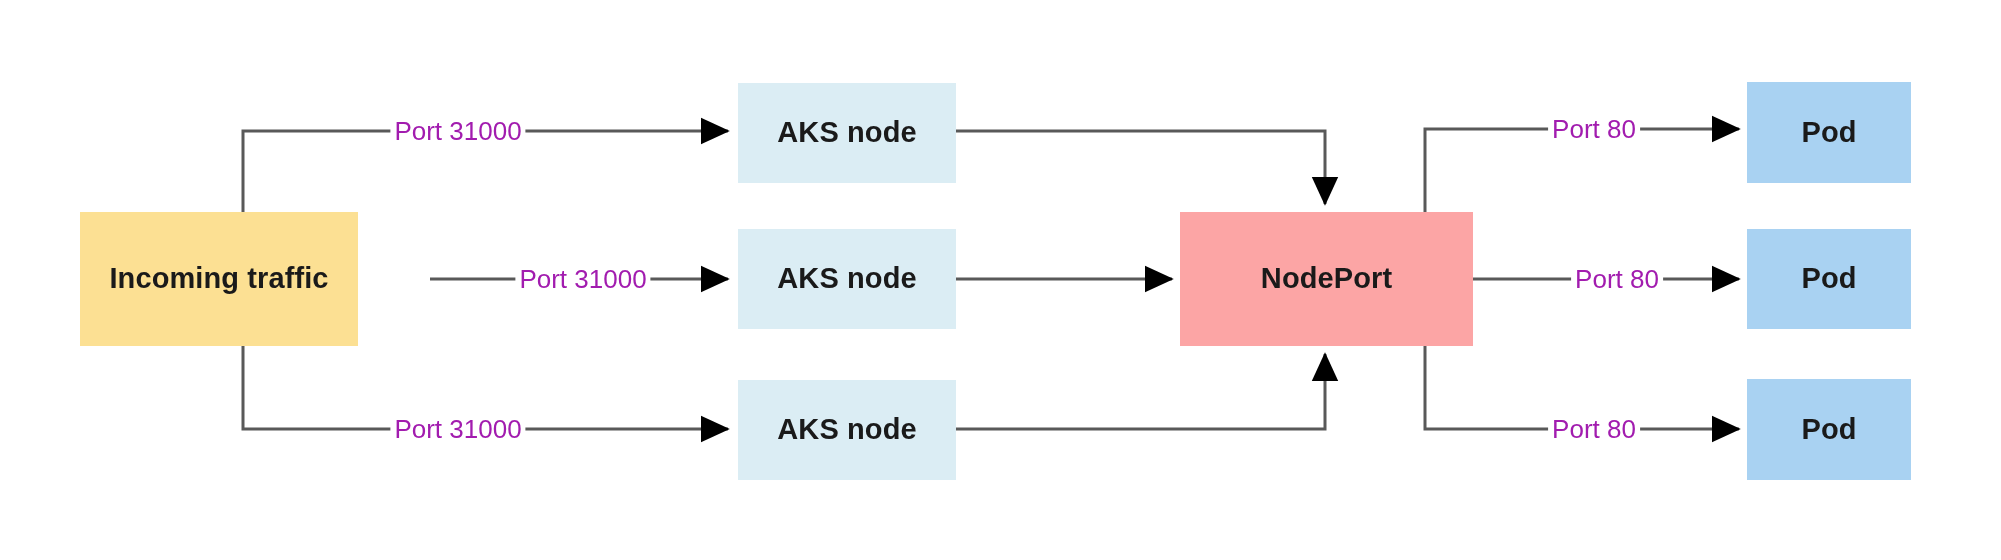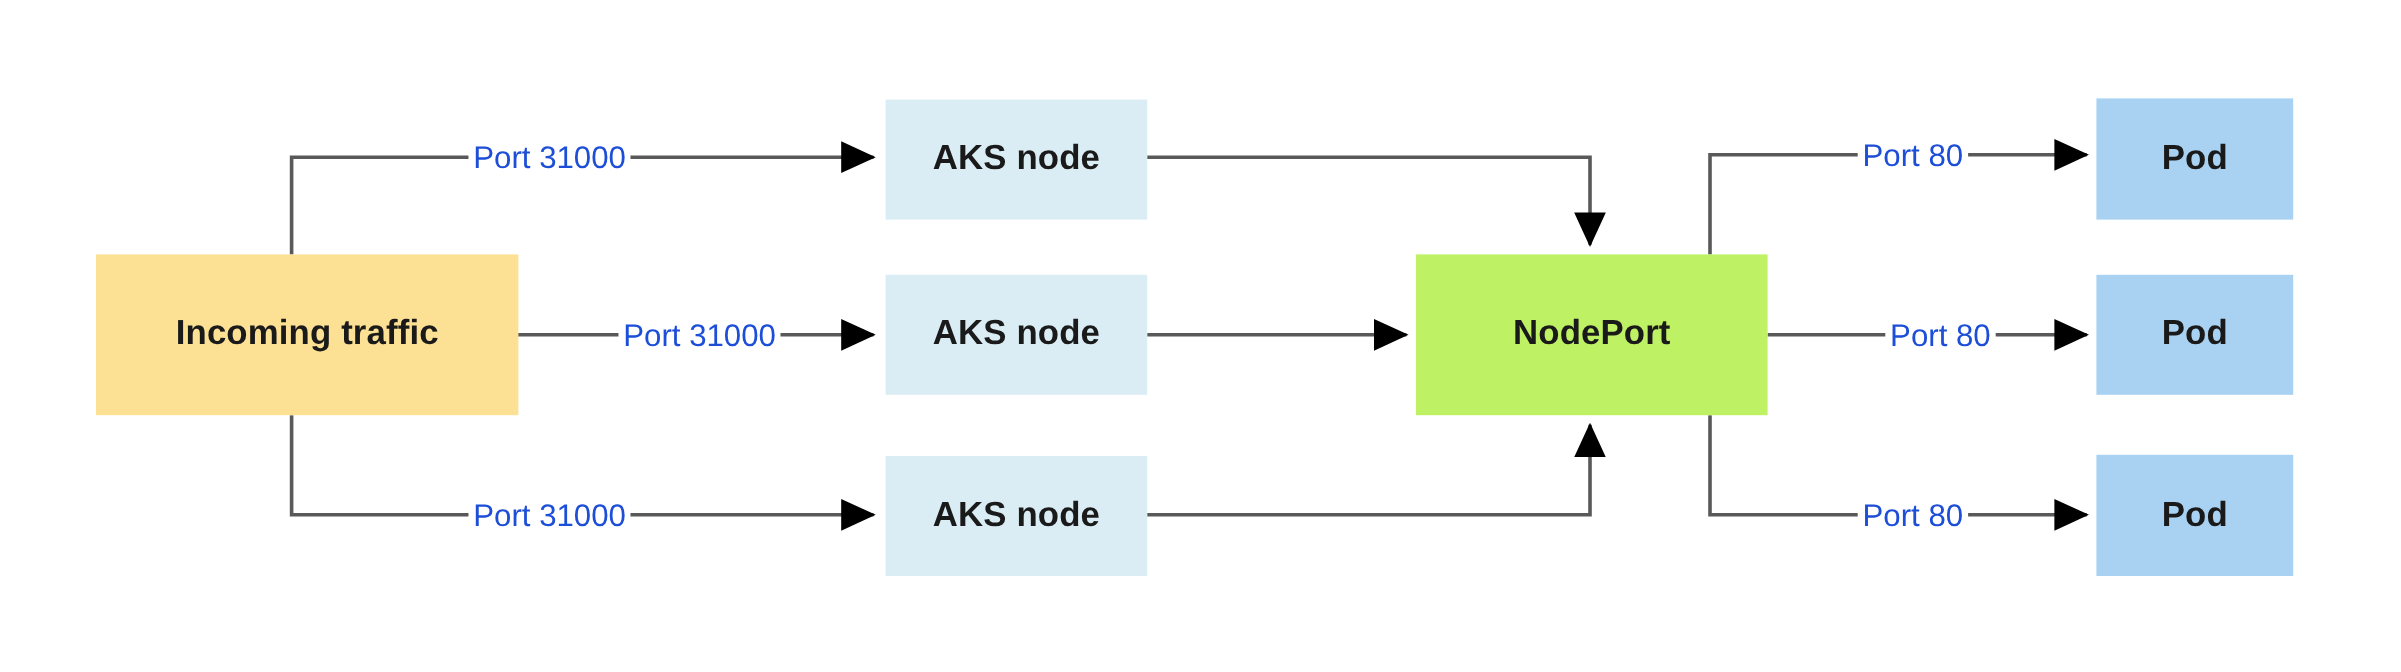--- a/index.html
+++ b/index.html
@@ -42,21 +42,21 @@
   .node-source   { background: #fce093; }
   .node-aks      { background: #dbedf4; }
   .node-service  { background: #a9d2f2; }
   .node-pod      { background: #a9d2f2; }
 
   .edge-label {
     position: absolute;
     transform: translate(-50%, -50%);
     background: #ffffff;
     padding: 0 4px;
-    color: #1d4ed8;
+    color: #a21caf;
     font-size: 26px;
     line-height: 1;
     white-space: nowrap;
     user-select: none;
   }
 </style>
 </head>
 <body>
 
 <div id="diagram-canvas" style="background: rgb(255, 255, 255);">
@@ -83,27 +83,27 @@
 
     <path d="M956,429 L1325,429 L1325,354" fill="none" stroke="#595959" stroke-width="3" marker-end="url(#arrow-down)"></path>
 
     <path d="M1425,212 L1425,129 L1739,129" fill="none" stroke="#595959" stroke-width="3" marker-end="url(#arrow-right)"></path>
 
     <path d="M1473,279 L1739,279" fill="none" stroke="#595959" stroke-width="3" marker-end="url(#arrow-right)"></path>
 
     <path d="M1425,346 L1425,429 L1739,429" fill="none" stroke="#595959" stroke-width="3" marker-end="url(#arrow-right)"></path>
   </svg>
 
-  <div class="node node-source" id="node-source" style="left: 80px; top: 212px; width: 352px; height: 134px; background: rgb(252, 224, 147);">Incoming traffic</div>
+  <div class="node node-source" id="node-source" style="left: 80px; top: 212px; width: 278px; height: 134px; background: rgb(252, 224, 147);">Incoming traffic</div>
 
   <div class="node node-aks" id="node-aks-1" style="left: 738px; top: 83px; width: 218px; height: 100px; background: rgb(219, 237, 244);">AKS node</div>
   <div class="node node-aks" id="node-aks-2" style="left: 738px; top: 229px; width: 218px; height: 100px; background: rgb(219, 237, 244);">AKS node</div>
   <div class="node node-aks" id="node-aks-3" style="left: 738px; top: 380px; width: 218px; height: 100px; background: rgb(219, 237, 244);">AKS node</div>
 
-  <div class="node node-service" id="node-service" style="left: 1180px; top: 212px; width: 293px; height: 134px; background: #bef264;">NodePort</div>
+  <div class="node node-service" id="node-service" style="left: 1180px; top: 212px; width: 293px; height: 134px; background: #fca5a5;">NodePort</div>
 
   <div class="node node-pod" id="node-pod-1" style="left: 1747px; top: 82px; width: 164px; height: 101px; background: rgb(169, 210, 242);">Pod</div>
   <div class="node node-pod" id="node-pod-2" style="left: 1747px; top: 229px; width: 164px; height: 100px; background: rgb(169, 210, 242);">Pod</div>
   <div class="node node-pod" id="node-pod-3" style="left: 1747px; top: 379px; width: 164px; height: 101px; background: rgb(169, 210, 242);">Pod</div>
 
   <div class="edge-label" id="label-ingress-1" style="left: 458px; top: 131px;">Port 31000</div>
   <div class="edge-label" id="label-ingress-2" style="left: 583px; top: 279px;">Port 31000</div>
   <div class="edge-label" id="label-ingress-3" style="left: 458px; top: 429px;">Port 31000</div>
 
   <div class="edge-label" id="label-egress-1" style="left: 1594px; top: 129px;">Port 80</div>

